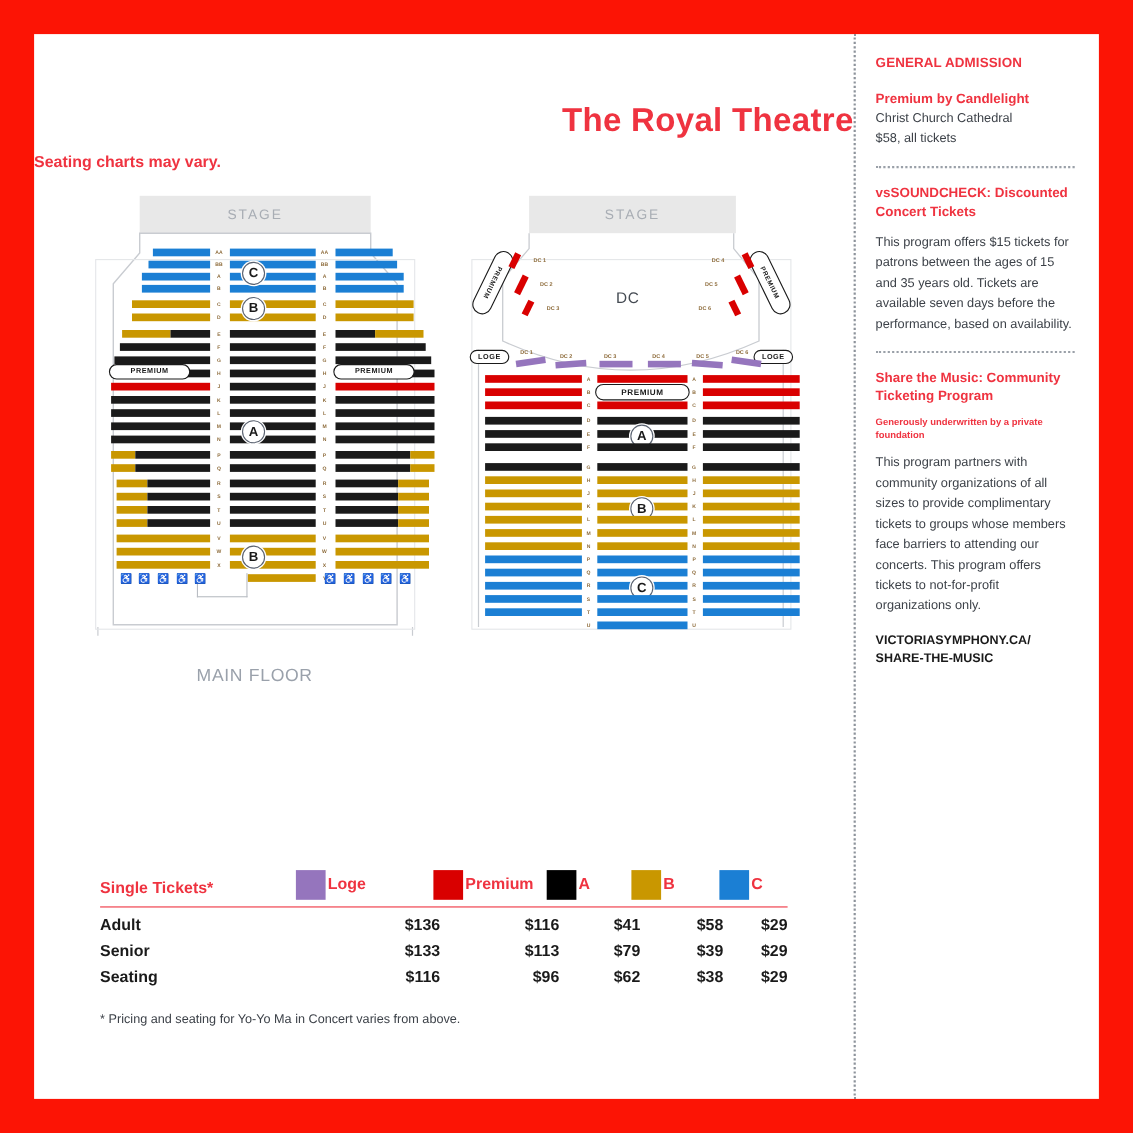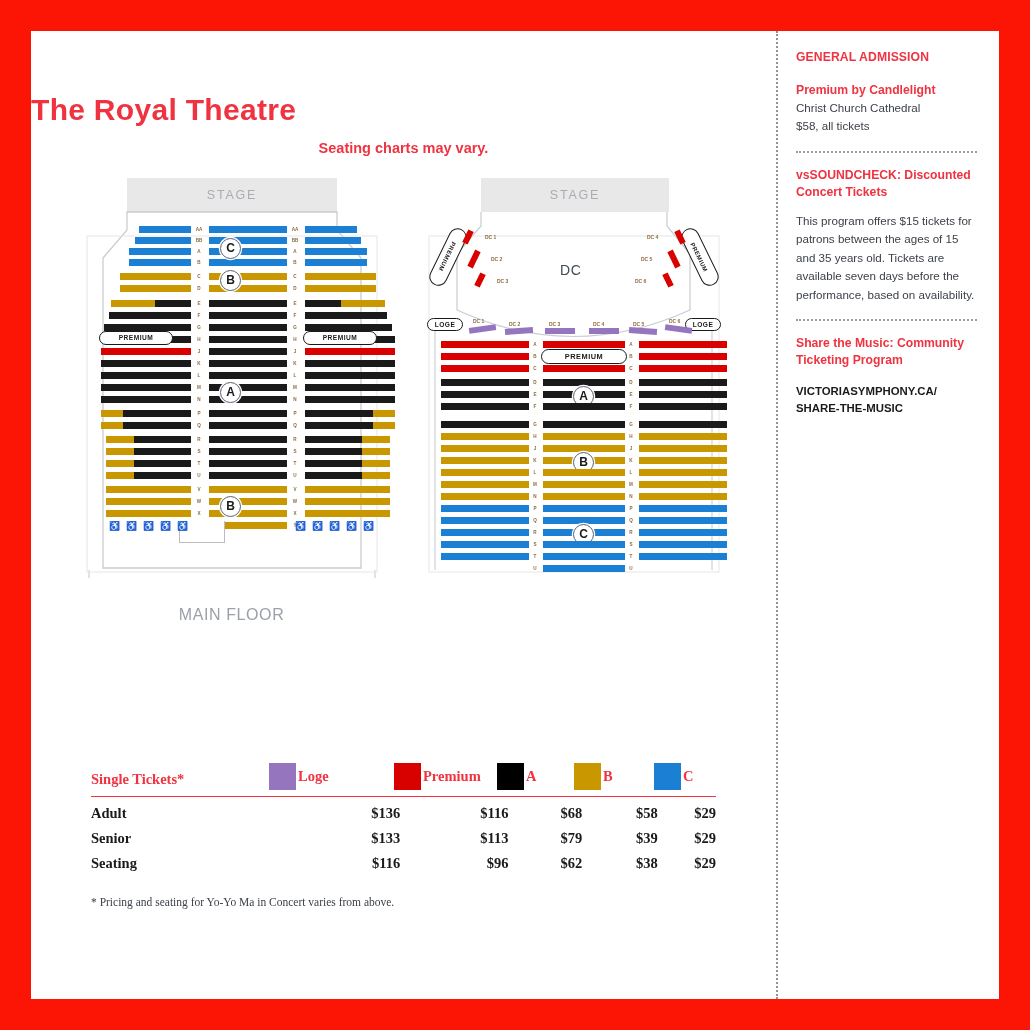--- a/index.html
+++ b/index.html
@@ -15,28 +15,28 @@
     width: 968px; height: 968px;
     background: #ffffff;
   }
 
   
   .main-col {
     position: absolute; left: 0; top: 0;
     width: 745px; height: 968px;
   }
   .title {
-    text-align: left;
+    text-align: right;
     color: #ef3340;
     font-size: 30px; font-weight: bold;
     letter-spacing: .3px;
     margin-top: 62px;
   }
   .subtitle {
-    text-align: center;
+    text-align: left;
     color: #ef3340;
     font-size: 14.5px; font-weight: bold;
     margin-top: 13px;
   }
 
   
   .charts { position: relative; height: 470px; margin-top: 22px; }
   .chart { position: absolute; top: 0; }
   .chart-main { left: 48px;  width: 305px; height: 420px; }
   .chart-balc { left: 390px; width: 305px; height: 420px; }
@@ -97,21 +97,21 @@
     position: absolute; width: 7px; height: 9px;
     color: #d6a934; font-size: 9px; line-height: 9px;
   }
   .wc:before { content: "\267F"; }
   .aisle-box {
     position: absolute; border: 1.1px solid #b9bdc3;
     border-top: none; background: #fff;
   }
 
   
-  .price-wrap { position: absolute; left: 60px; top: 732px; width: 625px; font-family: Liberation Serif, serif; }
+  .price-wrap { position: absolute; left: 60px; top: 760px; width: 625px; }
   .legend-row { display: flex; align-items: flex-end; }
   .legend-title {
     color: #ef3340; font-size: 14.5px; font-weight: bold;
     flex: 0 0 178px; padding-bottom: 2px;
   }
   .legend-item { display: flex; align-items: center; }
   .legend-item .sw { width: 27px; height: 27px; }
   .legend-item .lb {
     color: #ef3340; font-size: 14.5px; font-weight: bold;
     margin-left: 2px; padding-bottom: 1px;
@@ -574,21 +574,21 @@
       </div>
 
       <div class="rule"></div>
 
       <table class="prices">
         <tbody>
             <tr>
           <td class="name">Adult</td>
           <td class="val pc-loge">$136</td>
           <td class="val pc-prem">$116</td>
-          <td class="val pc-a">$68</td>
+          <td class="val pc-a">$41</td>
           <td class="val pc-b">$58</td>
           <td class="val pc-c">$29</td>
         </tr>
         <tr>
           <td class="name">Senior</td>
           <td class="val pc-loge">$133</td>
           <td class="val pc-prem">$113</td>
           <td class="val pc-a">$79</td>
           <td class="val pc-b">$39</td>
           <td class="val pc-c">$29</td>
@@ -621,17 +621,19 @@
 
 
     <div class="dotted-sep"></div>
 
     <div class="sb-h2">vsSOUNDCHECK: Discounted Concert Tickets</div>
     <div class="sb-p" style="margin-top:11px;">This program offers $15 tickets for patrons between the ages of 15 and 35 years old. Tickets are available seven days before the performance, based on availability.</div>
 
     <div class="dotted-sep"></div>
 
     <div class="sb-h2">Share the Music: Community Ticketing Program</div>
+    <div class="sb-sub">Generously underwritten by a private foundation</div>
+    <div class="sb-p" style="margin-top:11px;">This program partners with community organizations of all sizes to provide complimentary tickets to groups whose members face barriers to attending our concerts. This program offers tickets to not-for-profit organizations only.</div>
     <div class="sb-link">VICTORIASYMPHONY.CA/ SHARE-THE-MUSIC</div>
 
   </div>
 
 </div>
 
 </body></html>

